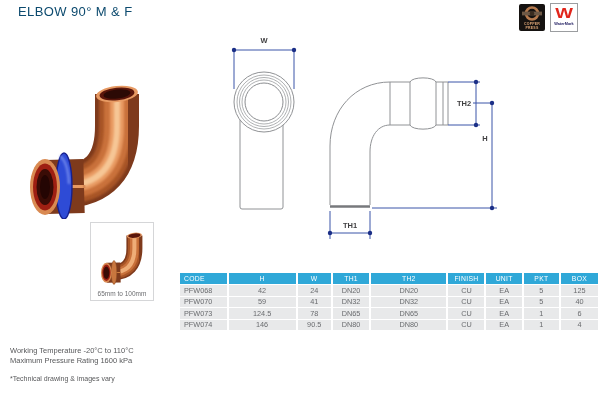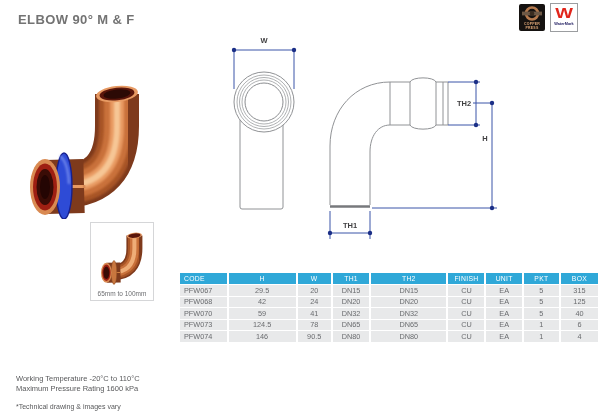--- a/index.html
+++ b/index.html
@@ -1,22 +1,22 @@
 <!DOCTYPE html>
 <html><head>
 <meta charset="utf-8">
 <style>
   html,body{margin:0;padding:0;}
   body{
     width:600px;height:411px;position:relative;background:#ffffff;
     font-family:"Liberation Sans", sans-serif;overflow:hidden;
   }
   .page-title{
-    position:absolute;left:18px;top:12px;font-size:13px;font-weight:bold;
-    color:#737373;letter-spacing:.4px;
+    position:absolute;left:18px;top:4px;font-size:13px;font-weight:normal;
+    color:#0c4a6e;letter-spacing:.4px;
   }
   
   .logo-copperpress{
     position:absolute;left:519px;top:4px;width:26px;height:27px;background:#151210;
     border-radius:2px;overflow:hidden;
   }
   .logo-copperpress .jaw{position:absolute;left:3px;top:2px;width:20px;height:15px;}
   .logo-copperpress .band{
     position:absolute;left:0;bottom:1px;width:100%;text-align:center;
     font-size:3.5px;color:#e0a878;letter-spacing:.2px;font-weight:bold;
@@ -66,21 +66,21 @@
   .spec-table th:nth-child(3){width:31px;}
   .spec-table th:nth-child(4){width:34px;}
   .spec-table th:nth-child(5){width:77px;}
   .spec-table th:nth-child(6){width:33px;}
   .spec-table th:nth-child(7){width:33px;}
   .spec-table th:nth-child(8){width:33px;}
   .spec-table th:nth-child(9){width:35px;}
   .spec-table td:first-child{text-align:left;padding-left:4px;}
 
   
-  .footer-notes{position:absolute;left:16px;top:346px;color:#58595b;margin-top:28px;}
+  .footer-notes{position:absolute;left:10px;top:346px;color:#58595b;}
   .footer-line{font-size:7.5px;line-height:10px;}
   .footer-disclaimer{font-size:7px;margin-top:9px;color:#58595b;}
 </style>
 </head>
 <body>
 
 <div class="page-title">ELBOW 90° M &amp; F</div>
 
 <div class="logo-copperpress">
   <svg class="jaw" viewBox="0 0 20 15">
@@ -249,31 +249,20 @@
         <th>TH1</th>
         <th>TH2</th>
         <th>FINISH</th>
         <th>UNIT</th>
         <th>PKT</th>
         <th>BOX</th>
       </tr>
     </thead>
     <tbody>
       <tr>
-        <td>PFW067</td>
-        <td>29.5</td>
-        <td>20</td>
-        <td>DN15</td>
-        <td>DN15</td>
-        <td>CU</td>
-        <td>EA</td>
-        <td>5</td>
-        <td>315</td>
-      </tr>
-      <tr>
         <td>PFW068</td>
         <td>42</td>
         <td>24</td>
         <td>DN20</td>
         <td>DN20</td>
         <td>CU</td>
         <td>EA</td>
         <td>5</td>
         <td>125</td>
       </tr>

